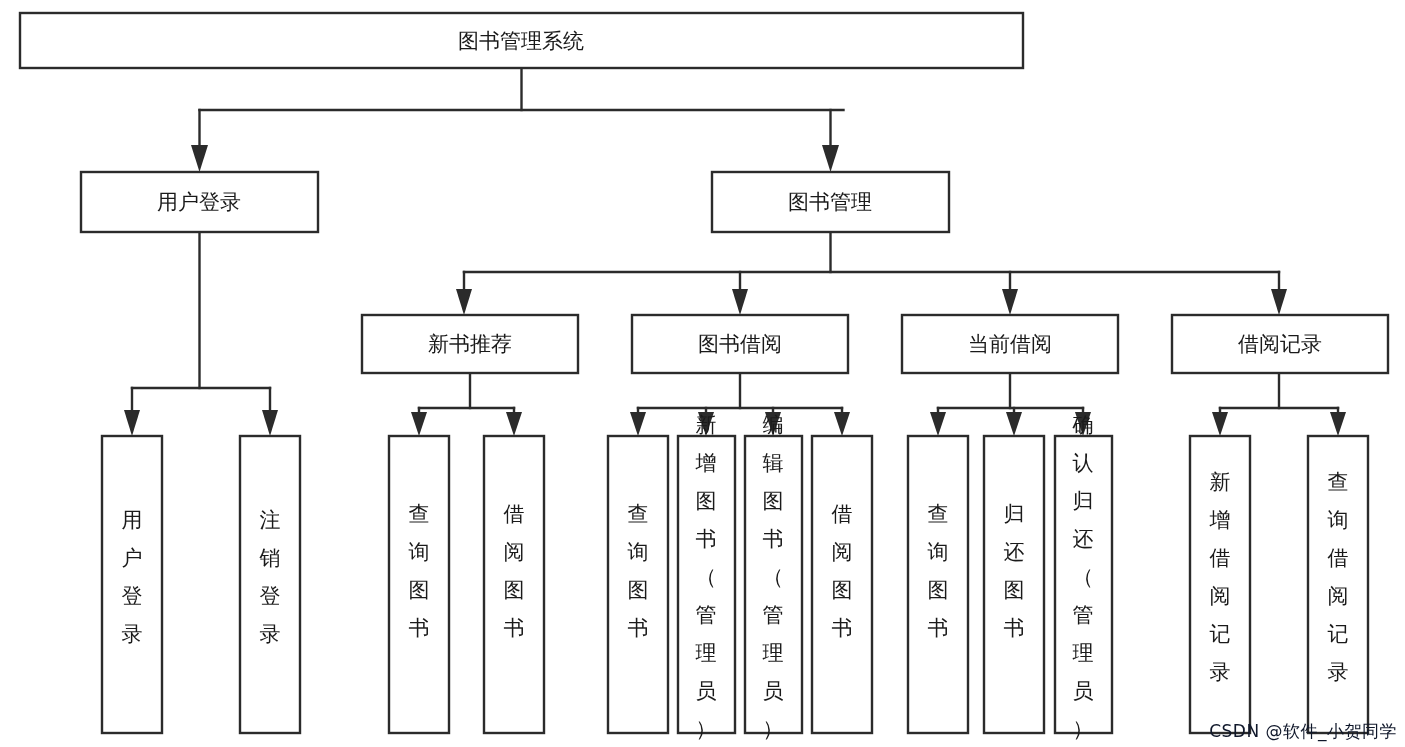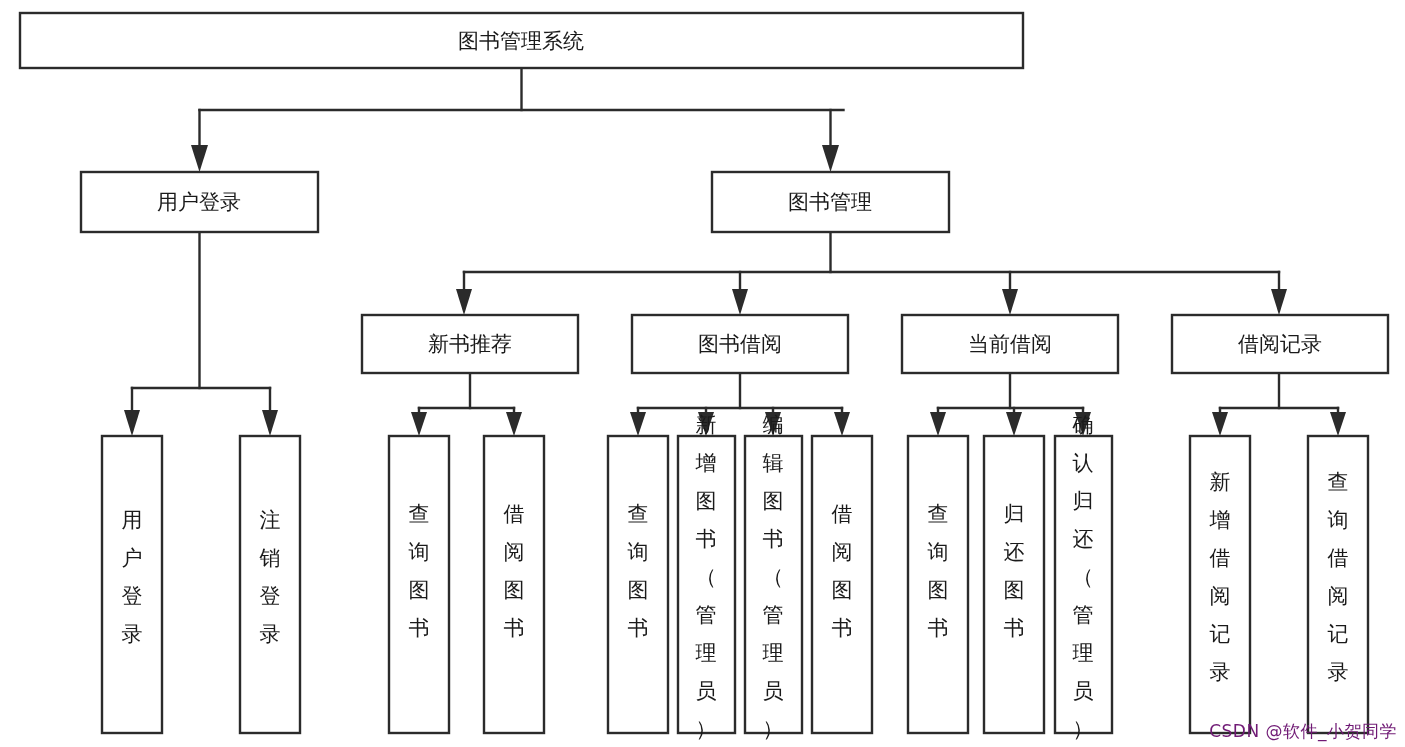--- a/index.html
+++ b/index.html
@@ -49,21 +49,21 @@
   .node-label-vertical {
     fill: #1a1a1a;
     font-family: "DejaVu Sans", "Liberation Sans", sans-serif;
     font-size: 21px;
     text-anchor: middle;
   }
   .watermark {
     position: absolute;
     right: 8px;
     bottom: 4px;
-    color: #701a75;
+    color: #0f172a;
     font-size: 17px;
     font-family: "DejaVu Sans", "Liberation Sans", sans-serif;
     letter-spacing: 0.5px;
     white-space: nowrap;
     pointer-events: none;
   }
 </style>
 </head>
 <body>
 

